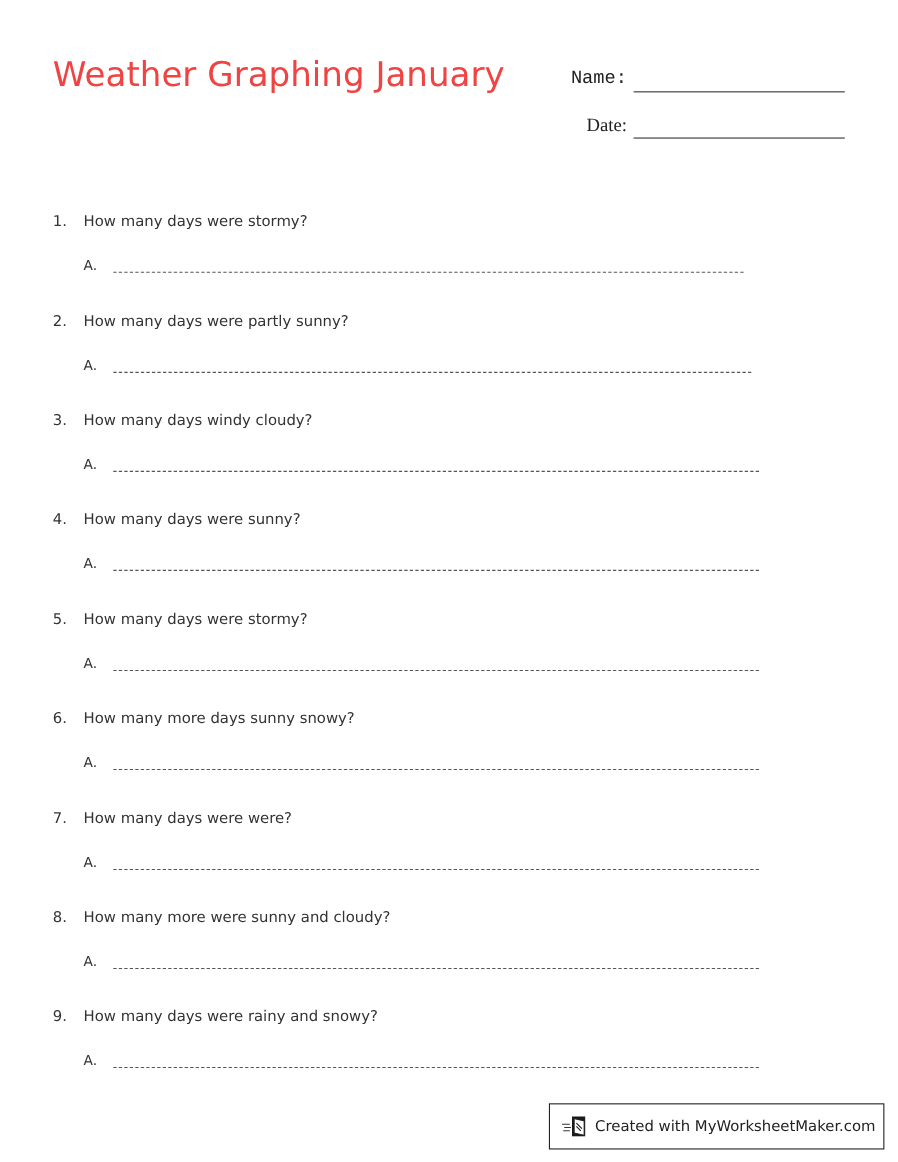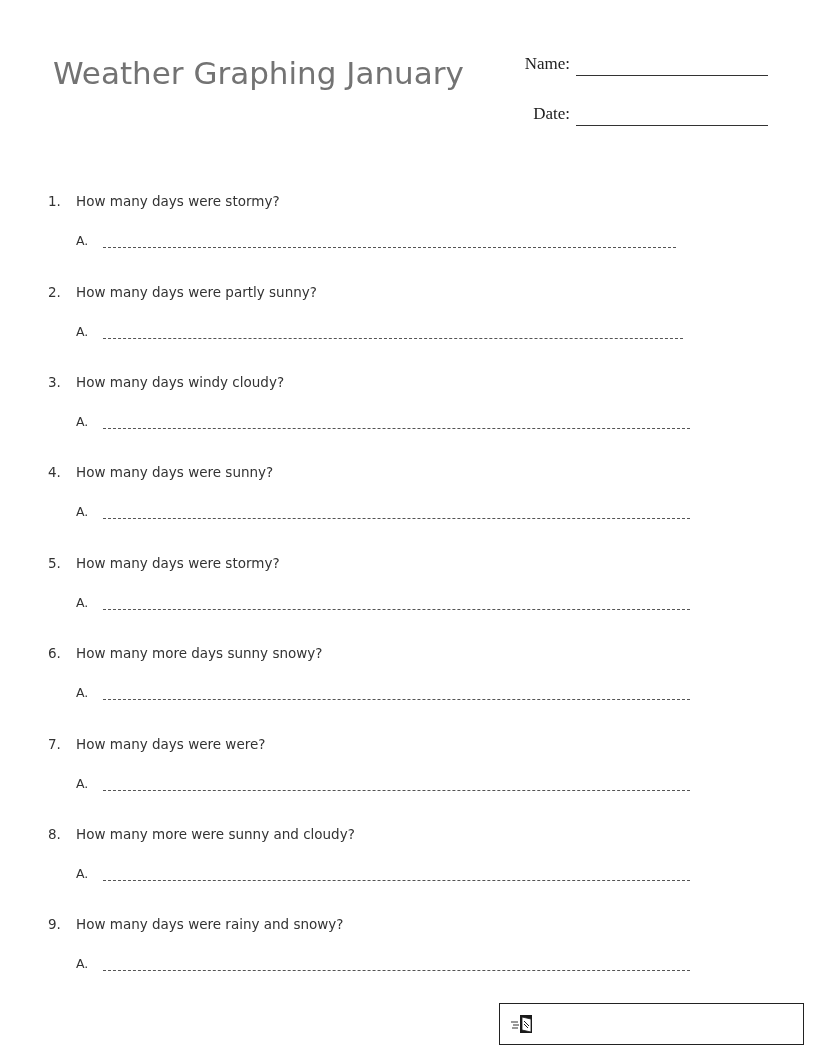--- a/index.html
+++ b/index.html
@@ -1,36 +1,36 @@
 <!DOCTYPE html>
 <html><head>
   <meta charset="utf-8">
   <style>
     html, body { margin: 0; padding: 0; background: #ffffff; }
     body { width: 816px; height: 1056px; position: relative; overflow: hidden; color: #2b2b2b; font-family: "DejaVu Sans", sans-serif; }
-    .title { position: absolute; left: 48px; top: 48px; font-size: 31px; font-weight: normal; color: #737373; letter-spacing: 0px; margin: 5px; line-height: 40px; }
+    .title { position: absolute; left: 48px; top: 48px; font-size: 31px; font-weight: normal; color: #ef4444; letter-spacing: 0px; margin: 0; line-height: 40px; }
     .field { position: absolute; left: 500px; width: 270px; height: 30px; font-family: "Liberation Serif", serif; font-size: 17px; color: #222; }
     .field .lbl { position: absolute; right: 200px; top: 4px; text-align: right; white-space: nowrap; }
     .field .line { position: absolute; left: 76px; width: 192px; top: 25px; border-bottom: 1.5px solid #333; height: 0; }
     .q { position: absolute; left: 48px; width: 700px; font-size: 13.5px; color: #333; }
     .q .num { position: absolute; left: 0; top: 0; }
     .q .text { position: absolute; left: 28px; top: 0; white-space: nowrap; }
     .q .ans { position: absolute; left: 28px; top: 40px; height: 18px; width: 620px; }
     .q .ans .a { position: absolute; left: 0; top: 0; font-size: 12.5px; }
     .q .ans .blank { position: absolute; left: 27px; top: 14px; border-bottom: 1px dashed #555; height: 0; }
     .footer { position: absolute; left: 499px; top: 1003px; width: 305px; height: 42px; border: 1.5px solid #222; box-sizing: border-box; display: flex; align-items: center; }
     .footer .logo { width: 26px; height: 22px; margin-left: 10px; margin-right: 5px; position: relative; }
     .footer .ftext { font-size: 13.5px; color: #222; white-space: nowrap; }
   </style>
 </head>
 <body>
 
 <h1 class="title">Weather Graphing January</h1>
 
-<div class="field" style="top:50px;">
+<div class="field" style="top:58px;font-family:Liberation Mono, monospace;">
   <span class="lbl">Name:</span>
   <span class="line"></span>
 </div>
 <div class="field" style="top:88px;margin-top:12px;">
   <span class="lbl">Date:</span>
   <span class="line"></span>
 </div>
 
 <div id="questions">
     <div class="q" style="top: 193px;">
@@ -111,13 +111,14 @@
   <span class="logo">
     <svg width="26" height="22" viewBox="0 0 26 22">
       <line x1="1" y1="9" x2="8" y2="9" stroke="#333" stroke-width="1"></line>
       <line x1="3" y1="12" x2="9" y2="12" stroke="#333" stroke-width="1"></line>
       <line x1="2" y1="15" x2="8" y2="15" stroke="#333" stroke-width="1"></line>
       <rect x="10" y="2" width="12" height="18" fill="#1a1a1a"></rect>
       <path d="M12 4 L21 6 L21 19 L12 17 Z" fill="#fff" stroke="#1a1a1a" stroke-width="0.8"></path>
       <path d="M14 8 L19 13 M14 11 L18 15" stroke="#1a1a1a" stroke-width="1"></path>
     </svg>
   </span>
+  <span class="ftext">Created with MyWorksheetMaker.com</span>
 </div>
 
 </body></html>

